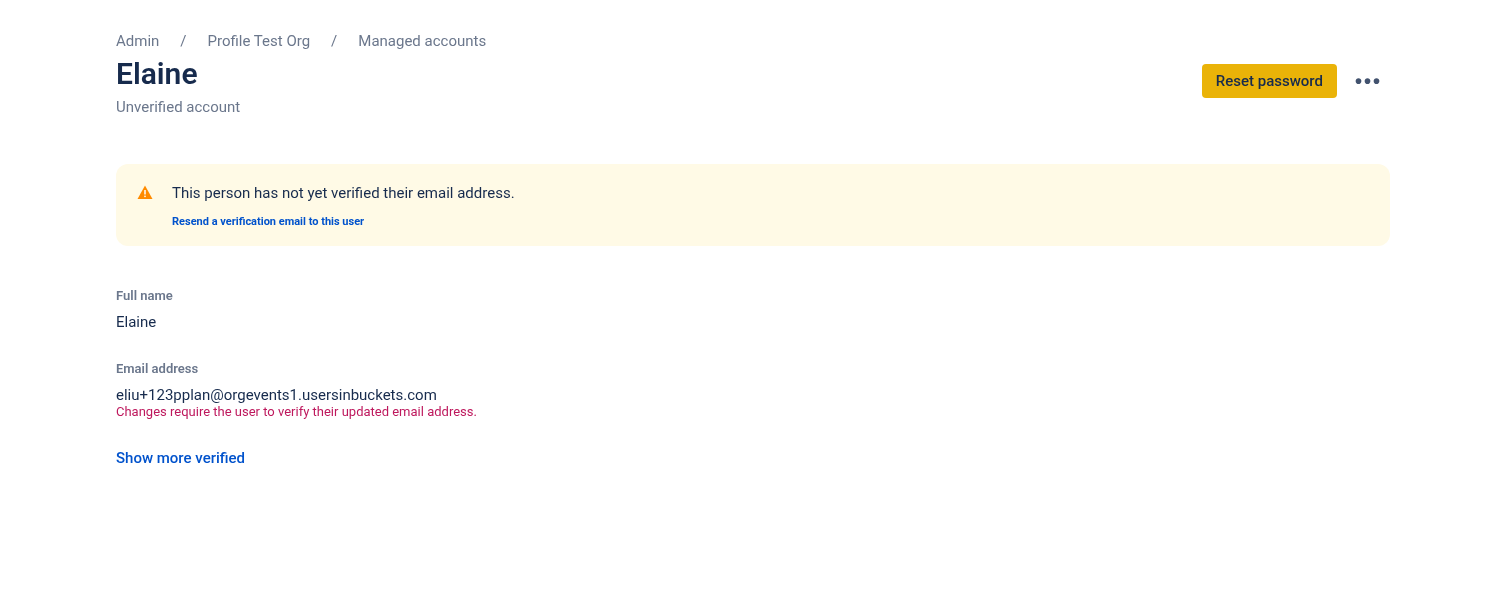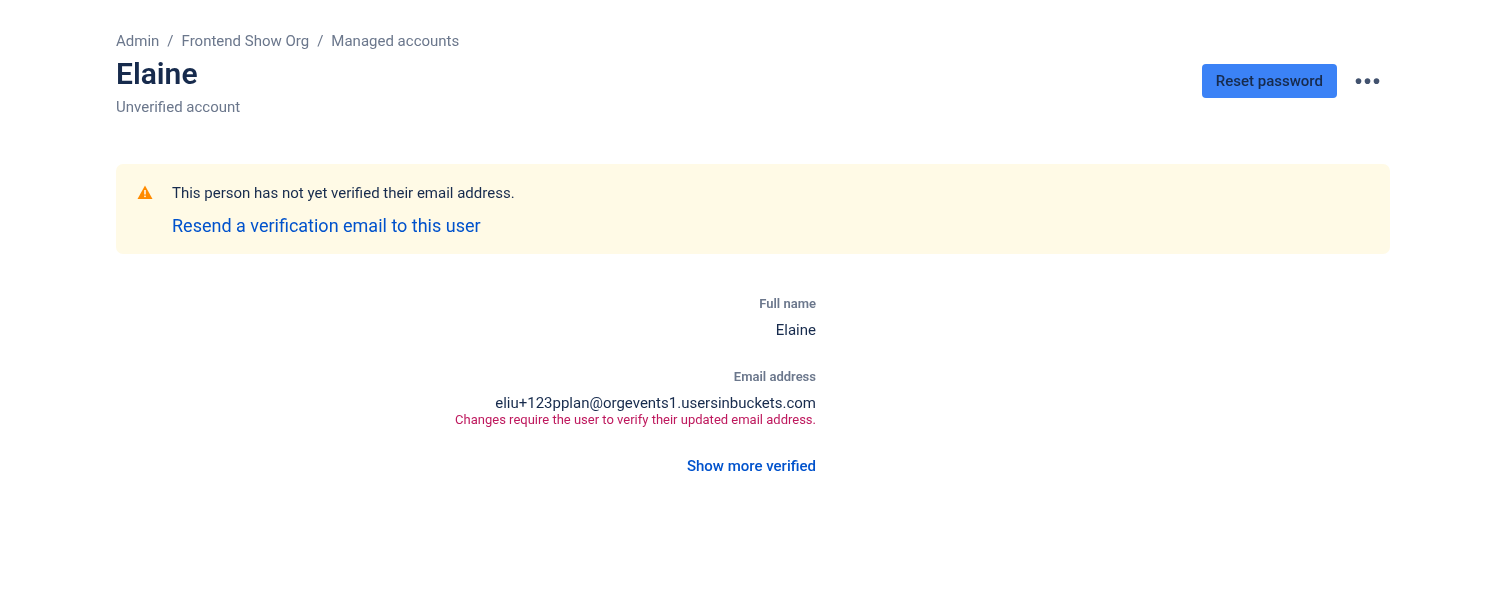--- a/index.html
+++ b/index.html
@@ -7,21 +7,21 @@
     font-family: -apple-system, BlinkMacSystemFont, "Segoe UI", Roboto, "Helvetica Neue", Arial, sans-serif;
     background: #fff;
     color: #172B4D;
     padding: 32px 116px;
     font-size: 14px;
     width: 1506px;
   }
   .breadcrumb {
     display: flex;
     align-items: center;
-    gap: 8px;
+    gap: 21px;
     color: #6B778C;
     font-size: 15px;
     margin-bottom: 4px;
   }
   .breadcrumb a {
     color: #6B778C;
     text-decoration: none;
     cursor: pointer;
   }
   .breadcrumb .sep { color: #6B778C; }
@@ -42,21 +42,21 @@
     font-size: 15px;
     margin-top: 6px;
   }
   .actions {
     display: flex;
     align-items: center;
     gap: 10px;
     margin-top: 10px;
   }
   .btn {
-    background: #3b82f6;
+    background: #eab308;
     border: none;
     border-radius: 4px;
     padding: 8px 14px;
     font-size: 15px;
     color: #172B4D;
     cursor: pointer;
     font-weight: 500;
     font-family: inherit;
   }
   .more-btn {
@@ -66,43 +66,42 @@
     cursor: pointer;
     color: #42526E;
     font-size: 20px;
     line-height: 1;
     border-radius: 4px;
     letter-spacing: 2px;
     font-weight: bold;
   }
   .banner {
     background: #FFFAE6;
-    border-radius: 7px;
+    border-radius: 12px;
     padding: 18px 20px;
     margin-top: 48px;
     display: flex;
     gap: 18px;
     align-items: flex-start;
   }
   .banner-icon { flex-shrink: 0; margin-top: 2px; }
   .banner-text { font-size: 15px; color: #172B4D; line-height: 1.5; }
   .banner-link {
     display: inline-block;
     margin-top: 10px;
     color: #0052CC;
-    font-size: 18px;
-    font-weight: 400;
+    font-size: 11px;
+    font-weight: 700;
     text-decoration: none;
     cursor: pointer;
   }
   .details-grid {
     display: flex;
     margin-top: 42px;
     gap: 40px;
-    text-align: right;
   }
   .details-left { flex: 1; max-width: 700px; }
   .details-right { width: 420px; }
   .field-label {
     color: #6B778C;
     font-size: 13px;
     font-weight: 600;
     margin-bottom: 10px;
   }
   .field-value {
@@ -135,21 +134,21 @@
     justify-content: center;
     margin-top: 16px;
   }
 </style>
 </head>
 <body>
 
 <nav class="breadcrumb">
   <a>Admin</a>
   <span class="sep">/</span>
-  <a>Frontend Show Org</a>
+  <a>Profile Test Org</a>
   <span class="sep">/</span>
   <a>Managed accounts</a>
 </nav>
 
 <div class="header-row">
   <div class="title-block">
     <h1>Elaine</h1>
     <div class="subtitle">Unverified account</div>
   </div>
   <div class="actions">

